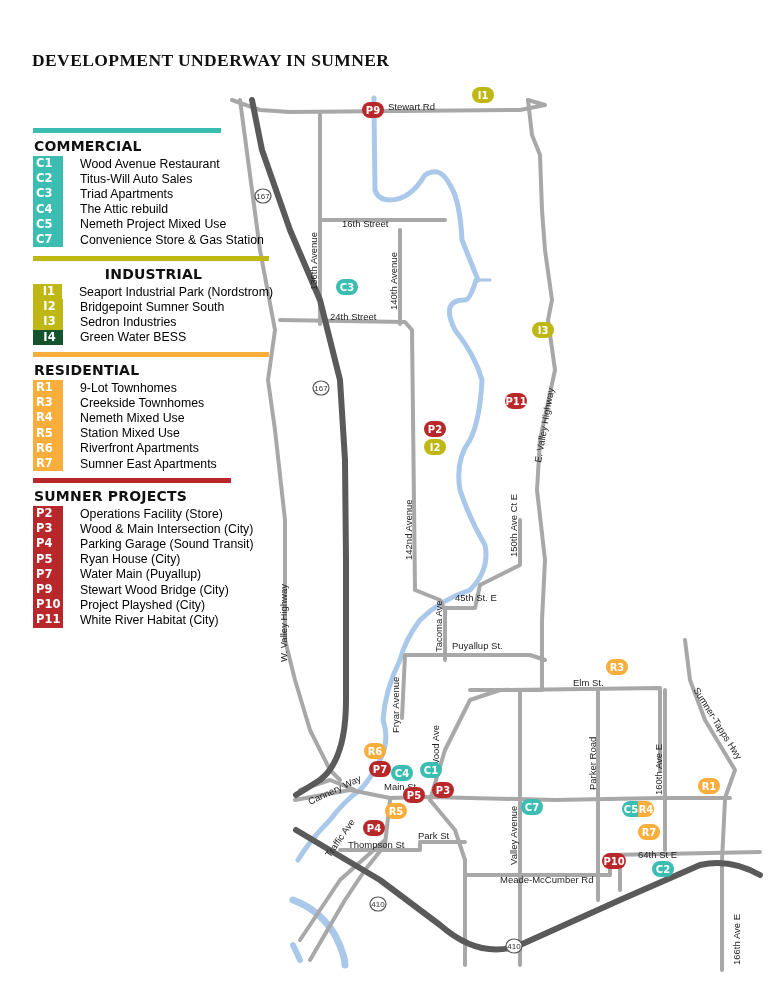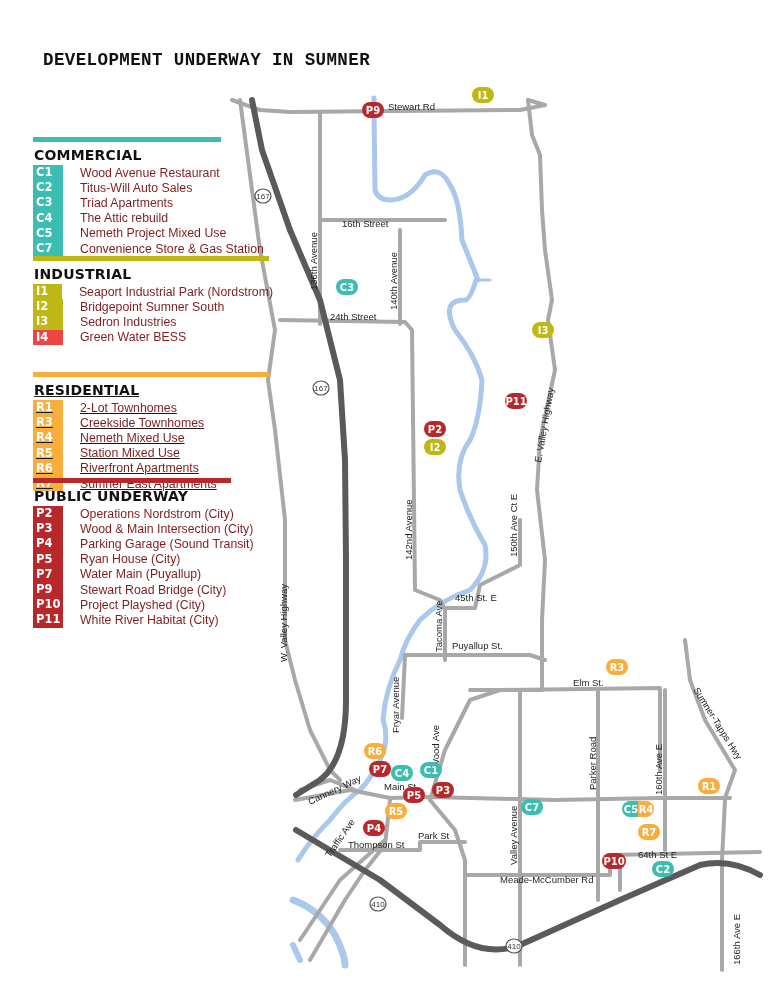--- a/index.html
+++ b/index.html
@@ -1,24 +1,24 @@
 <!DOCTYPE html>
 <html><head>
 <meta charset="utf-8">
 <style>
   html, body { margin:0; padding:0; background:#ffffff; }
   body { width:768px; height:994px; position:relative; overflow:hidden; font-family:"Liberation Sans", sans-serif; color:#1a1a1a; }
-  .title { position:absolute; left:43px; top:50px; font-family:Liberation Mono, monospace; font-weight:bold; font-size:17.5px; letter-spacing:0.4px; color:#111; }
+  .title { position:absolute; left:32px; top:50px; font-family:Liberation Serif, serif; font-weight:bold; font-size:17.5px; letter-spacing:0.4px; color:#111; }
   .legend { position:absolute; left:33px; width:240px; }
   .legend .bar { height:5px; margin-bottom:5px; }
   .legend h3 { margin:0 0 2px 1px; font-family:"DejaVu Sans", sans-serif; font-weight:bold; font-size:14px; letter-spacing:0.2px; color:#111; }
   .legend .rows { position:relative; }
   .legend .row { height:15.2px; display:flex; align-items:center; }
   .legend .code { width:30px; height:15.2px; color:#fff; font-family:"DejaVu Sans", sans-serif; font-weight:bold; font-size:11.5px; line-height:15.2px; padding-left:3px; box-sizing:border-box; }
-  .legend .name { margin-left:17px; font-size:12.3px; color:#7f1d1d; white-space:nowrap; }
+  .legend .name { margin-left:17px; font-size:12.3px; color:#000000; white-space:nowrap; }
   svg.map { position:absolute; left:0; top:0; }
   .lbl { font-family:"Liberation Sans", sans-serif; font-size:9.5px; fill:#222; }
   .marker text { font-family:"DejaVu Sans", sans-serif; font-weight:bold; font-size:10px; fill:#fff; }
   .shield text { font-family:"Liberation Sans", sans-serif; font-size:8px; fill:#333; }
 </style>
 </head>
 <body>
 
 <div class="title">DEVELOPMENT UNDERWAY IN SUMNER</div>
 
@@ -195,21 +195,21 @@
   <g class="marker">
       <rect x="602" y="853" width="24" height="16" rx="8" fill="#b8282a"></rect>
       <text x="614" y="865" text-anchor="middle">P10</text>
     </g>
   <g class="marker">
       <rect x="652" y="861" width="22" height="16" rx="8" fill="#3bbdb1"></rect>
       <text x="663" y="873" text-anchor="middle">C2</text>
     </g>
 </svg>
 
-<div class="legend" style="top:137px;">
+<div class="legend" style="top:128px;">
   <div class="bar" style="background:#3bbdb1;width:188px;"></div>
   <h3>COMMERCIAL</h3>
   <div class="rows">
     <div class="row">
         <span class="code" style="background:#3bbdb1">C1</span>
         <span class="name">Wood Avenue Restaurant</span>
       </div>
     <div class="row">
         <span class="code" style="background:#3bbdb1">C2</span>
         <span class="name">Titus-Will Auto Sales</span>
@@ -226,50 +226,50 @@
         <span class="code" style="background:#3bbdb1">C5</span>
         <span class="name">Nemeth Project Mixed Use</span>
       </div>
     <div class="row">
         <span class="code" style="background:#3bbdb1">C7</span>
         <span class="name">Convenience Store &amp; Gas Station</span>
       </div>
   </div>
 </div>
 
-<div class="legend" style="top:256px;">
+<div class="legend" style="top:256px;text-align:center;">
   <div class="bar" style="background:#bfb714;width:236px;"></div>
   <h3>INDUSTRIAL</h3>
   <div class="rows">
     <div class="row">
         <span class="code" style="background:#bfb714">I1</span>
         <span class="name">Seaport Industrial Park (Nordstrom)</span>
       </div>
     <div class="row">
         <span class="code" style="background:#bfb714">I2</span>
         <span class="name">Bridgepoint Sumner South</span>
       </div>
     <div class="row">
         <span class="code" style="background:#bfb714">I3</span>
         <span class="name">Sedron Industries</span>
       </div>
     <div class="row">
-        <span class="code" style="background:#ef4444">I4</span>
+        <span class="code" style="background:#14532d">I4</span>
         <span class="name">Green Water BESS</span>
       </div>
   </div>
 </div>
 
-<div class="legend" style="top:372px;text-decoration:underline;">
+<div class="legend" style="top:352px;">
   <div class="bar" style="background:#f9ad3a;width:236px;"></div>
   <h3>RESIDENTIAL</h3>
   <div class="rows">
     <div class="row">
         <span class="code" style="background:#f9ad3a">R1</span>
-        <span class="name">2-Lot Townhomes</span>
+        <span class="name">9-Lot Townhomes</span>
       </div>
     <div class="row">
         <span class="code" style="background:#f9ad3a">R3</span>
         <span class="name">Creekside Townhomes</span>
       </div>
     <div class="row">
         <span class="code" style="background:#f9ad3a">R4</span>
         <span class="name">Nemeth Mixed Use</span>
       </div>
     <div class="row">
@@ -282,45 +282,45 @@
       </div>
     <div class="row">
         <span class="code" style="background:#f9ad3a">R7</span>
         <span class="name">Sumner East Apartments</span>
       </div>
   </div>
 </div>
 
 <div class="legend" style="top:478px;">
   <div class="bar" style="background:#b8282a;width:198px;"></div>
-  <h3>PUBLIC UNDERWAY</h3>
+  <h3>SUMNER PROJECTS</h3>
   <div class="rows">
     <div class="row">
         <span class="code" style="background:#b8282a">P2</span>
-        <span class="name">Operations Nordstrom (City)</span>
+        <span class="name">Operations Facility (Store)</span>
       </div>
     <div class="row">
         <span class="code" style="background:#b8282a">P3</span>
         <span class="name">Wood &amp; Main Intersection (City)</span>
       </div>
     <div class="row">
         <span class="code" style="background:#b8282a">P4</span>
         <span class="name">Parking Garage (Sound Transit)</span>
       </div>
     <div class="row">
         <span class="code" style="background:#b8282a">P5</span>
         <span class="name">Ryan House (City)</span>
       </div>
     <div class="row">
         <span class="code" style="background:#b8282a">P7</span>
         <span class="name">Water Main (Puyallup)</span>
       </div>
     <div class="row">
         <span class="code" style="background:#b8282a">P9</span>
-        <span class="name">Stewart Road Bridge (City)</span>
+        <span class="name">Stewart Wood Bridge (City)</span>
       </div>
     <div class="row">
         <span class="code" style="background:#b8282a">P10</span>
         <span class="name">Project Playshed (City)</span>
       </div>
     <div class="row">
         <span class="code" style="background:#b8282a">P11</span>
         <span class="name">White River Habitat (City)</span>
       </div>
   </div>

